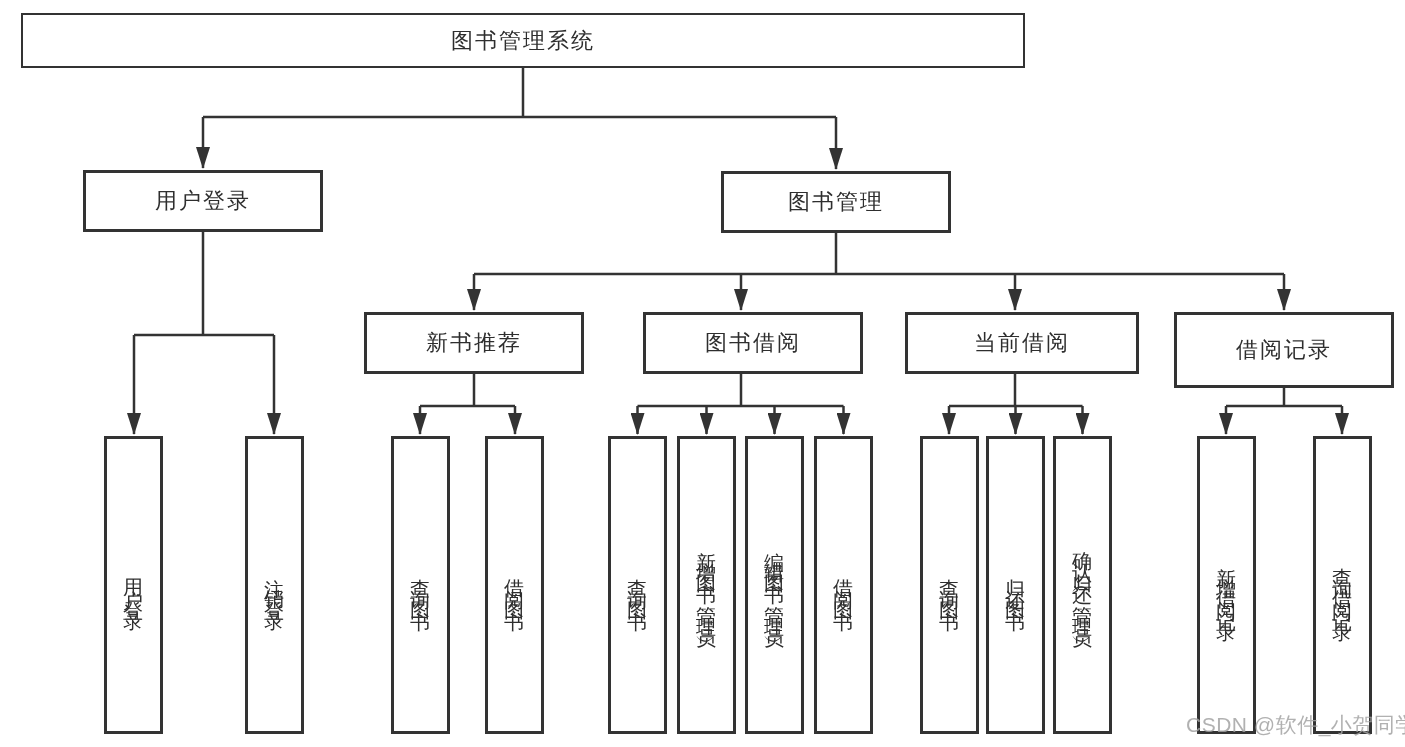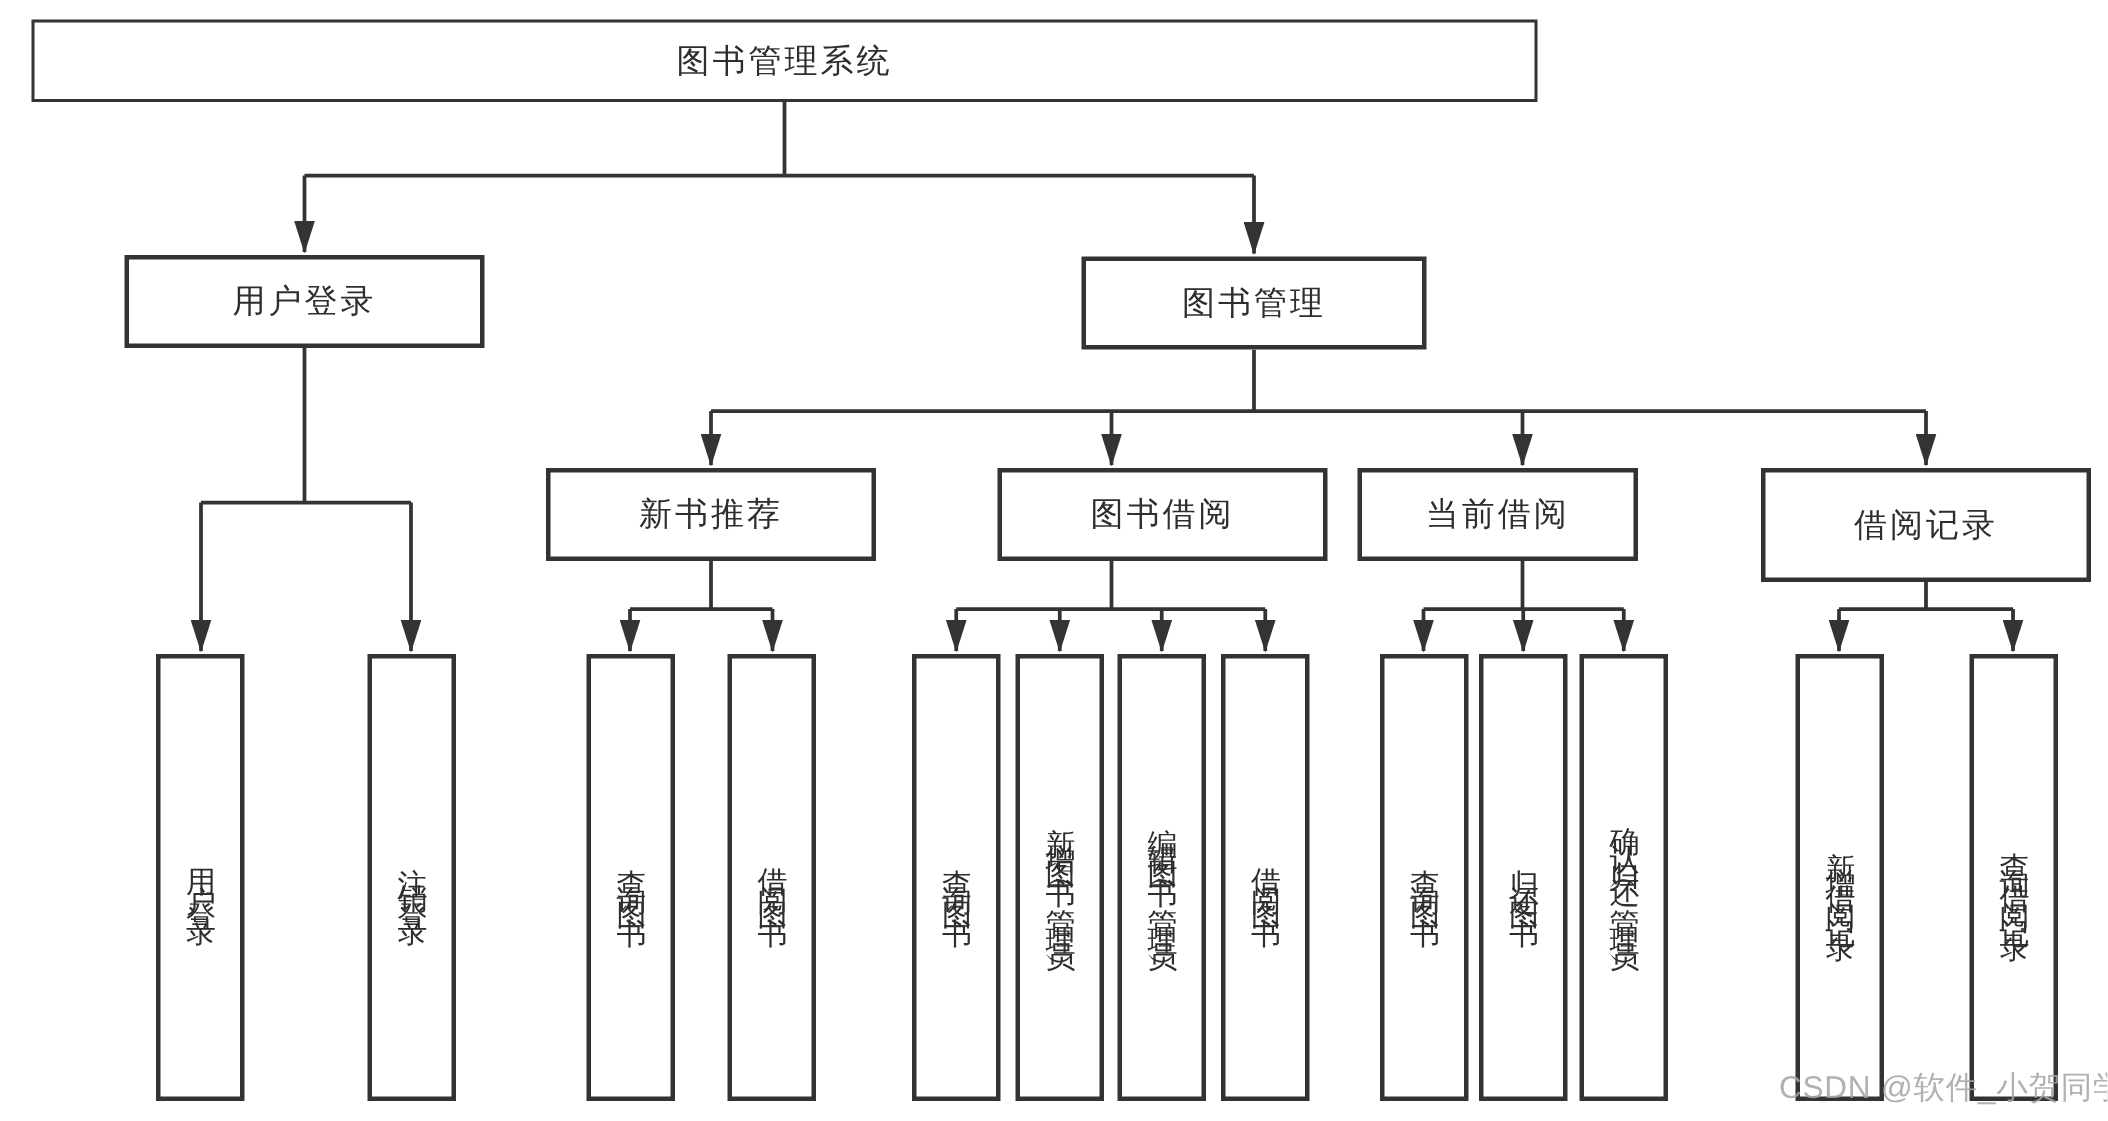--- a/index.html
+++ b/index.html
@@ -110,24 +110,24 @@
   <div class="node h-node" style="left:83px; top:170px; width:240px; height:62px;">
     <span>用户登录</span>
   </div>
   <div class="node h-node" style="left:721px; top:171px; width:230px; height:62px;">
     <span>图书管理</span>
   </div>
 
   <div class="node h-node" style="left:364px; top:312px; width:220px; height:62px;">
     <span>新书推荐</span>
   </div>
-  <div class="node h-node" style="left:665px; top:312px; width:220px; height:62px;">
+  <div class="node h-node" style="left:643px; top:312px; width:220px; height:62px;">
     <span>图书借阅</span>
   </div>
-  <div class="node h-node" style="left:905px; top:312px; width:187px; height:62px;">
+  <div class="node h-node" style="left:905px; top:312px; width:234px; height:62px;">
     <span>当前借阅</span>
   </div>
   <div class="node h-node" style="left:1174px; top:312px; width:220px; height:76px;">
     <span>借阅记录</span>
   </div>
 
   <div class="node v-node" style="left:104px; top:436px;">
     <span class="vtext">用户登录</span>
   </div>
   <div class="node v-node" style="left:245px; top:436px;">

